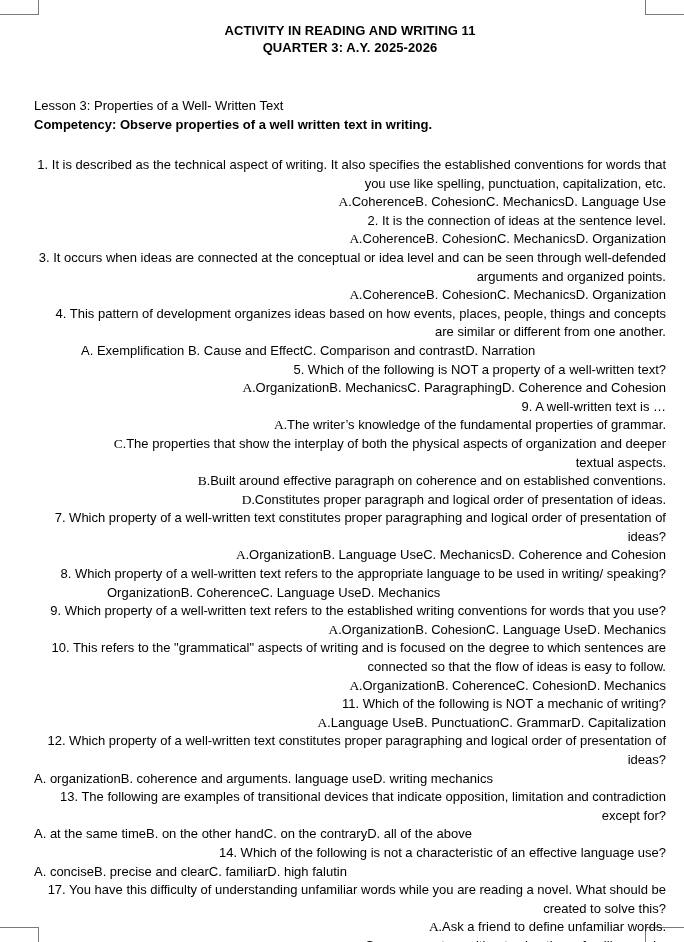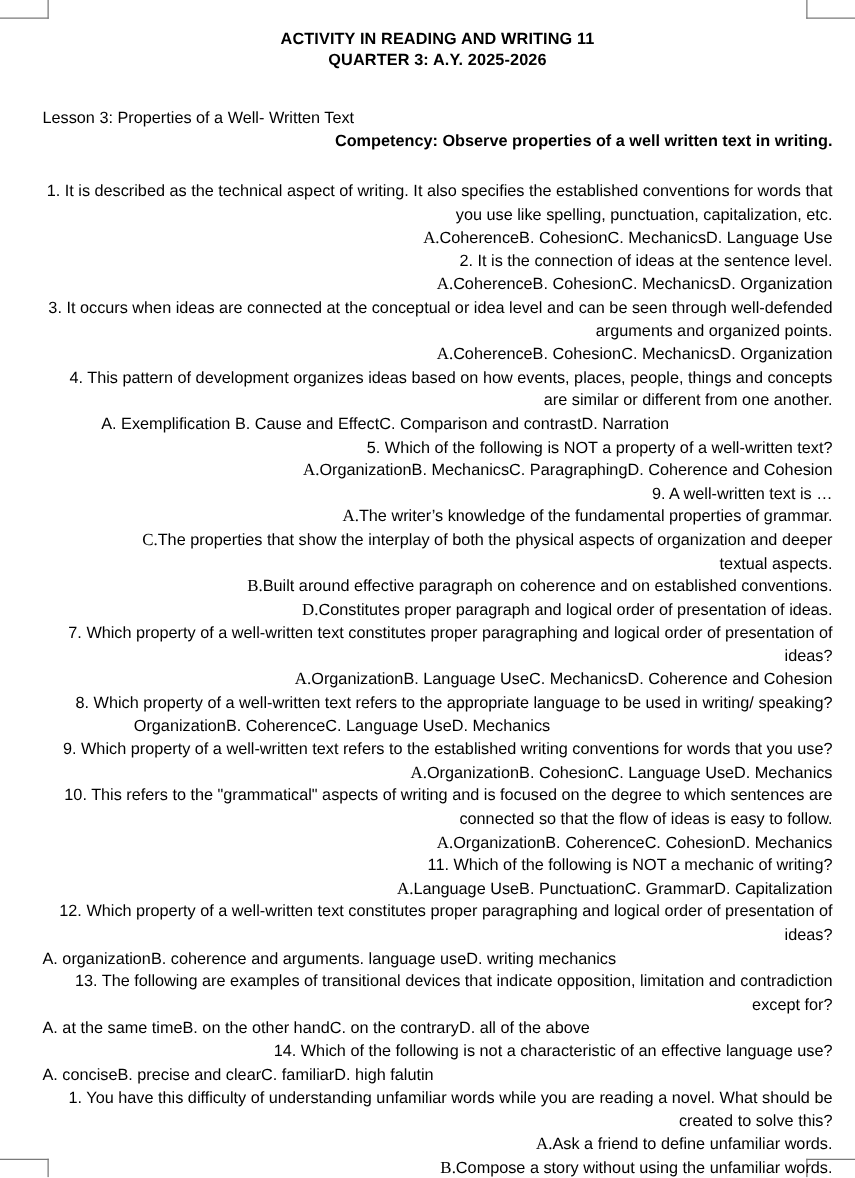--- a/index.html
+++ b/index.html
@@ -61,26 +61,26 @@
   .title-block {
     text-align: center;
     font-weight: bold;
     font-size: 13px;
     line-height: 17px;
     letter-spacing: 0.1px;
   }
   .title-line { white-space: pre; }
 
   .heading-block {
-    margin-top: 28px;
+    margin-top: 40px;
     font-size: 13px;
     line-height: 19px;
   }
   .lesson-line { font-weight: normal; }
-  .competency-line { font-weight: bold; text-align: right; }
+  .competency-line { font-weight: bold; }
 
   .questions {
     margin-top: 22px;
     font-size: 13px;
     line-height: 18.6px;
   }
 
   .qblock { margin: 0; }
 
   
@@ -249,21 +249,21 @@
             <div class="choice-inline-flush">A. at the same timeB. on the other handC. on the contraryD. all of the above</div>
           </div>
         </div>
         <div class="qblock">
           <div class="stem">14. Which of the following is not a characteristic of an effective language use?</div>
           <div class="choices">
             <div class="choice-inline-flush">A. conciseB. precise and clearC. familiarD. high falutin</div>
           </div>
         </div>
         <div class="qblock">
-          <div class="stem">1. You have this difficulty of understanding unfamiliar words while you are reading a novel. What should be created to solve this?</div>
+          <div class="stem">17. You have this difficulty of understanding unfamiliar words while you are reading a novel. What should be created to solve this?</div>
           <div class="choices">
             <div class="choice-row hang"><span class="ltr">A.</span><span class="ctext">Ask a friend to define unfamiliar words.</span></div>
             <div class="choice-row hang"><span class="ltr">B.</span><span class="ctext">Compose a story without using the unfamiliar words.</span></div>
             <div class="choice-row hang"><span class="ltr">C.</span></div>
           </div>
         </div>
       </div>
 
   </div>
 </div>

